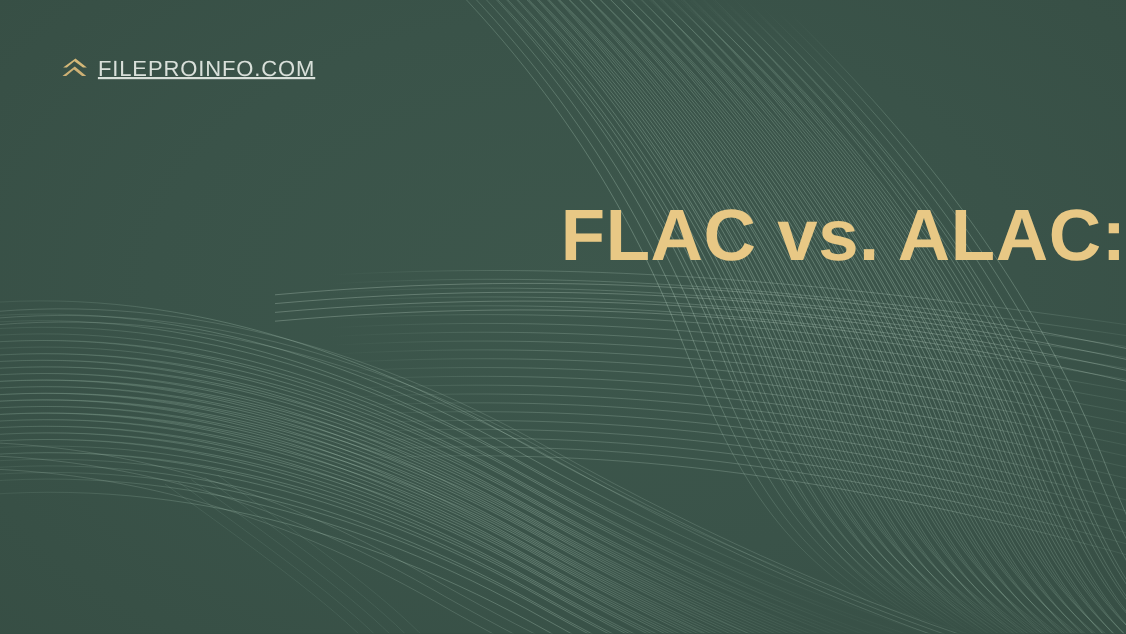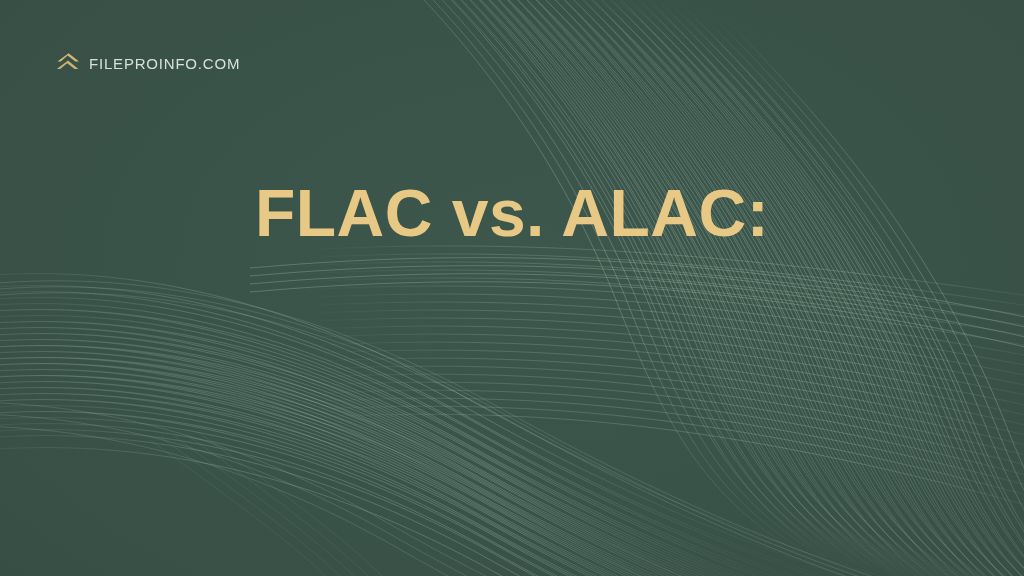--- a/index.html
+++ b/index.html
@@ -46,38 +46,39 @@
     height: 32px;
   }
   .logo-mark {
     width: 26px;
     height: 26px;
     display: block;
     flex: 0 0 auto;
   }
   .logo-text {
     color: #d9e0da;
-    font-size: 15px;
+    font-size: 20px;
     letter-spacing: 0.8px;
     font-weight: 400;
     line-height: 1;
     white-space: nowrap;
     font-family: "Liberation Sans", sans-serif;
+    text-decoration: underline;
   }
 
   
   .center-block {
     position: absolute;
     left: 0;
     right: 0;
     top: 0;
     height: 427px;
     display: flex;
     flex-direction: column;
-    align-items: center;
+    align-items: flex-end;
     justify-content: center;
     text-align: center;
   }
   .headline {
     margin: 0;
     color: #e8c885;
     font-size: 66px;
     font-weight: 700;
     letter-spacing: 0.5px;
     line-height: 1.05;

